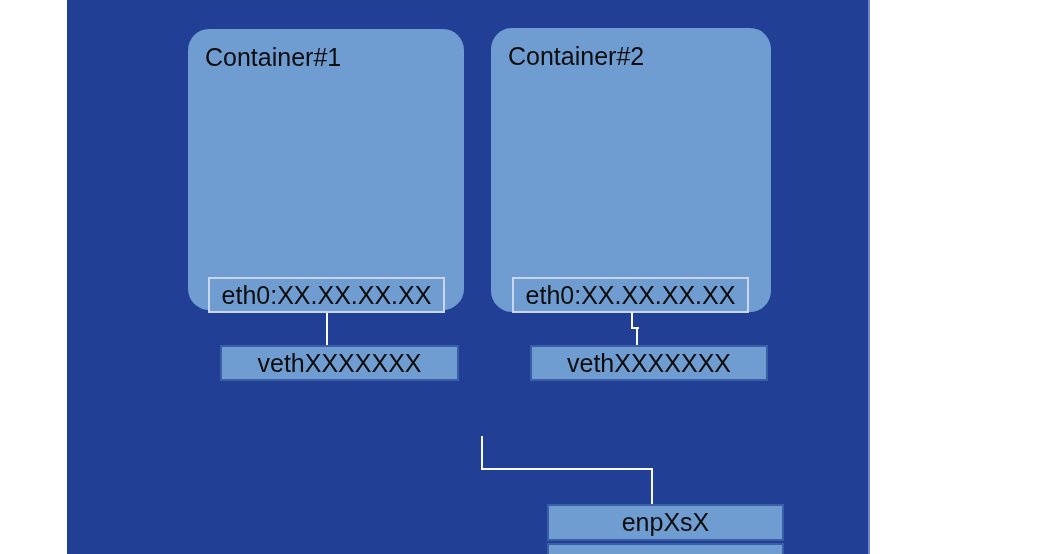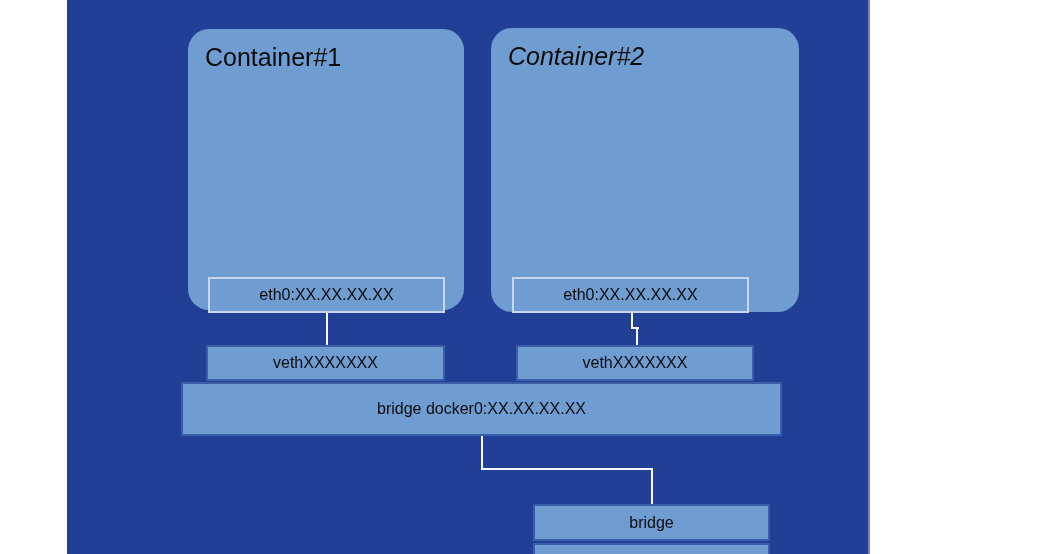--- a/index.html
+++ b/index.html
@@ -44,33 +44,33 @@
     padding: 12px 0 0 17px;
     font-size: 25px;
     line-height: 32px;
     color: var(--text);
     white-space: nowrap;
   }
   .ifbox {
     display: flex;
     align-items: center;
     justify-content: center;
-    font-size: 16px;
+    font-size: 25px;
     color: var(--text);
     white-space: nowrap;
   }
   .eth   { border: 2px solid var(--eth_border); }
-  .darkb { border: 2px solid var(--node_border); }
+  .darkb { border: 2px solid var(--node_border); margin-left: 14px; }
   .connector {
     position: absolute;
     background: var(--connector);
   }
   
   #container1 { left: 121px; top: 29px;  width: 276px; height: 281px; }
-  #container2 { left: 424px; top: 28px;  width: 308px; height: 284px; font-style: italic; }
+  #container2 { left: 424px; top: 28px;  width: 280px; height: 284px; }
   #eth1   { left: 141px; top: 277px; width: 237px; height: 36px; }
   #eth2   { left: 445px; top: 277px; width: 237px; height: 36px; }
   #veth1  { left: 139px; top: 345px; width: 239px; height: 36px; }
   #veth2  { left: 449px; top: 345px; width: 238px; height: 36px; }
   #bridge { left: 114px; top: 382px; width: 601px; height: 54px; }
   #enp    { left: 466px; top: 504px; width: 237px; height: 37px; }
   #hostbottom { left: 466px; top: 543px; width: 237px; height: 30px; }
   #line-eth1-veth1      { left: 259px; top: 313px; width: 2px; height: 32px; }
   #line-eth2-veth2-a    { left: 564px; top: 312px; width: 2px; height: 17px; }
   #line-eth2-veth2-b    { left: 564px; top: 327px; width: 8px; height: 2px; }
@@ -109,28 +109,25 @@
     <div id="line-eth2-veth2-b" class="connector"></div>
     <div id="line-eth2-veth2-c" class="connector"></div>
 
     <div id="veth1" class="node ifbox darkb">
       <span>vethXXXXXXX</span>
     </div>
     <div id="veth2" class="node ifbox darkb">
       <span>vethXXXXXXX</span>
     </div>
 
-    <div id="bridge" class="node ifbox darkb">
-      <span>bridge docker0:XX.XX.XX.XX</span>
-    </div>
 
     <div id="line-bridge-enp-a" class="connector"></div>
     <div id="line-bridge-enp-b" class="connector"></div>
     <div id="line-bridge-enp-c" class="connector"></div>
 
     <div id="enp" class="node ifbox darkb">
-      <span>bridge</span>
+      <span>enpXsX</span>
     </div>
 
     <div id="hostbottom" class="node ifbox darkb"></div>
 
   </div>
 </div>
 
 </body></html>

